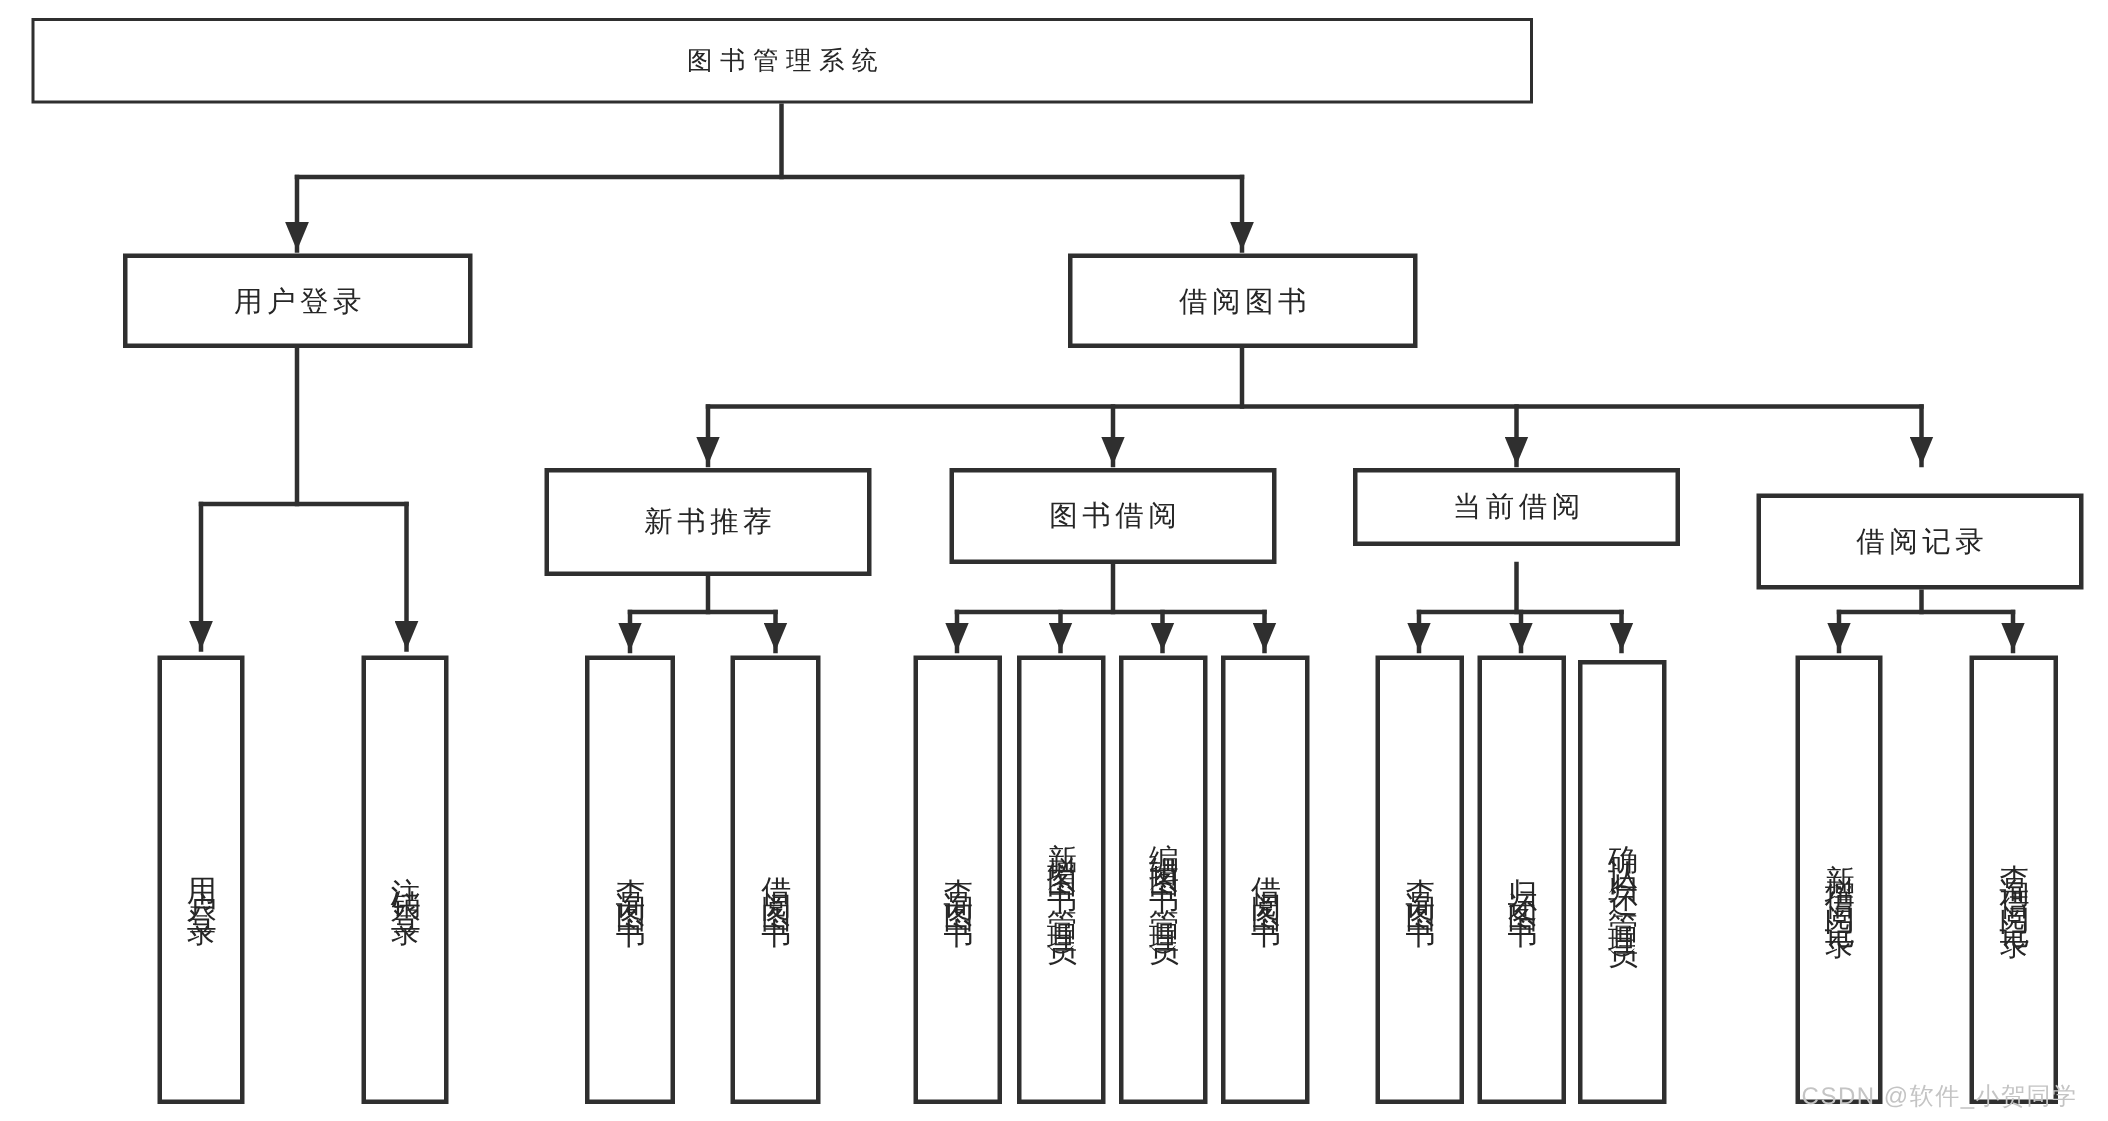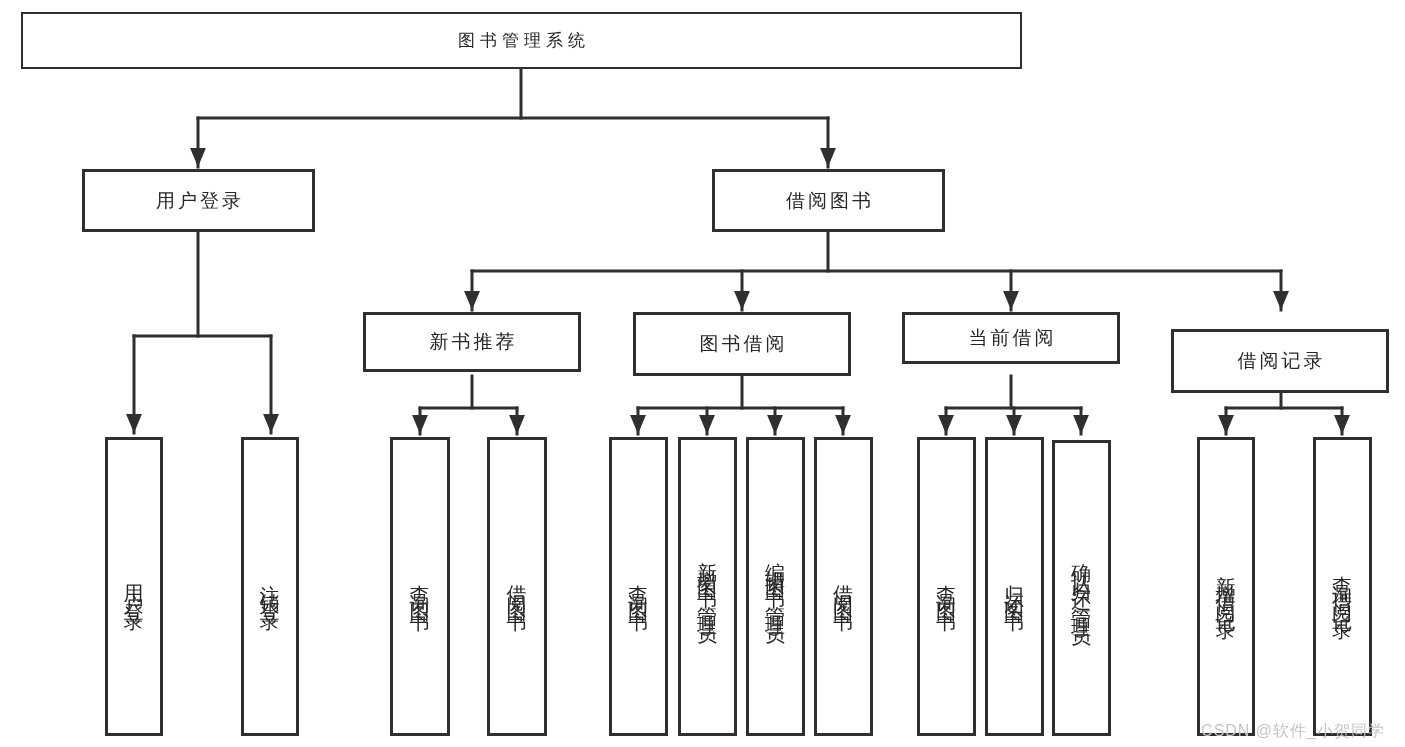--- a/index.html
+++ b/index.html
@@ -118,21 +118,21 @@
     <span>图书管理系统</span>
   </div>
 
   <div class="box hbox" style="left:82px;top:169px;width:233px;height:63px;">
     <span>用户登录</span>
   </div>
   <div class="box hbox" style="left:712px;top:169px;width:233px;height:63px;">
     <span>借阅图书</span>
   </div>
 
-  <div class="box hbox" style="left:363px;top:312px;width:218px;height:60px;">
+  <div class="box hbox" style="left:363px;top:312px;width:218px;height:72px;">
     <span>新书推荐</span>
   </div>
   <div class="box hbox" style="left:633px;top:312px;width:218px;height:64px;">
     <span>图书借阅</span>
   </div>
   <div class="box hbox" style="left:902px;top:312px;width:218px;height:52px;">
     <span>当前借阅</span>
   </div>
   <div class="box hbox" style="left:1171px;top:312px;width:218px;height:64px;margin-top:17px;">
     <span>借阅记录</span>

